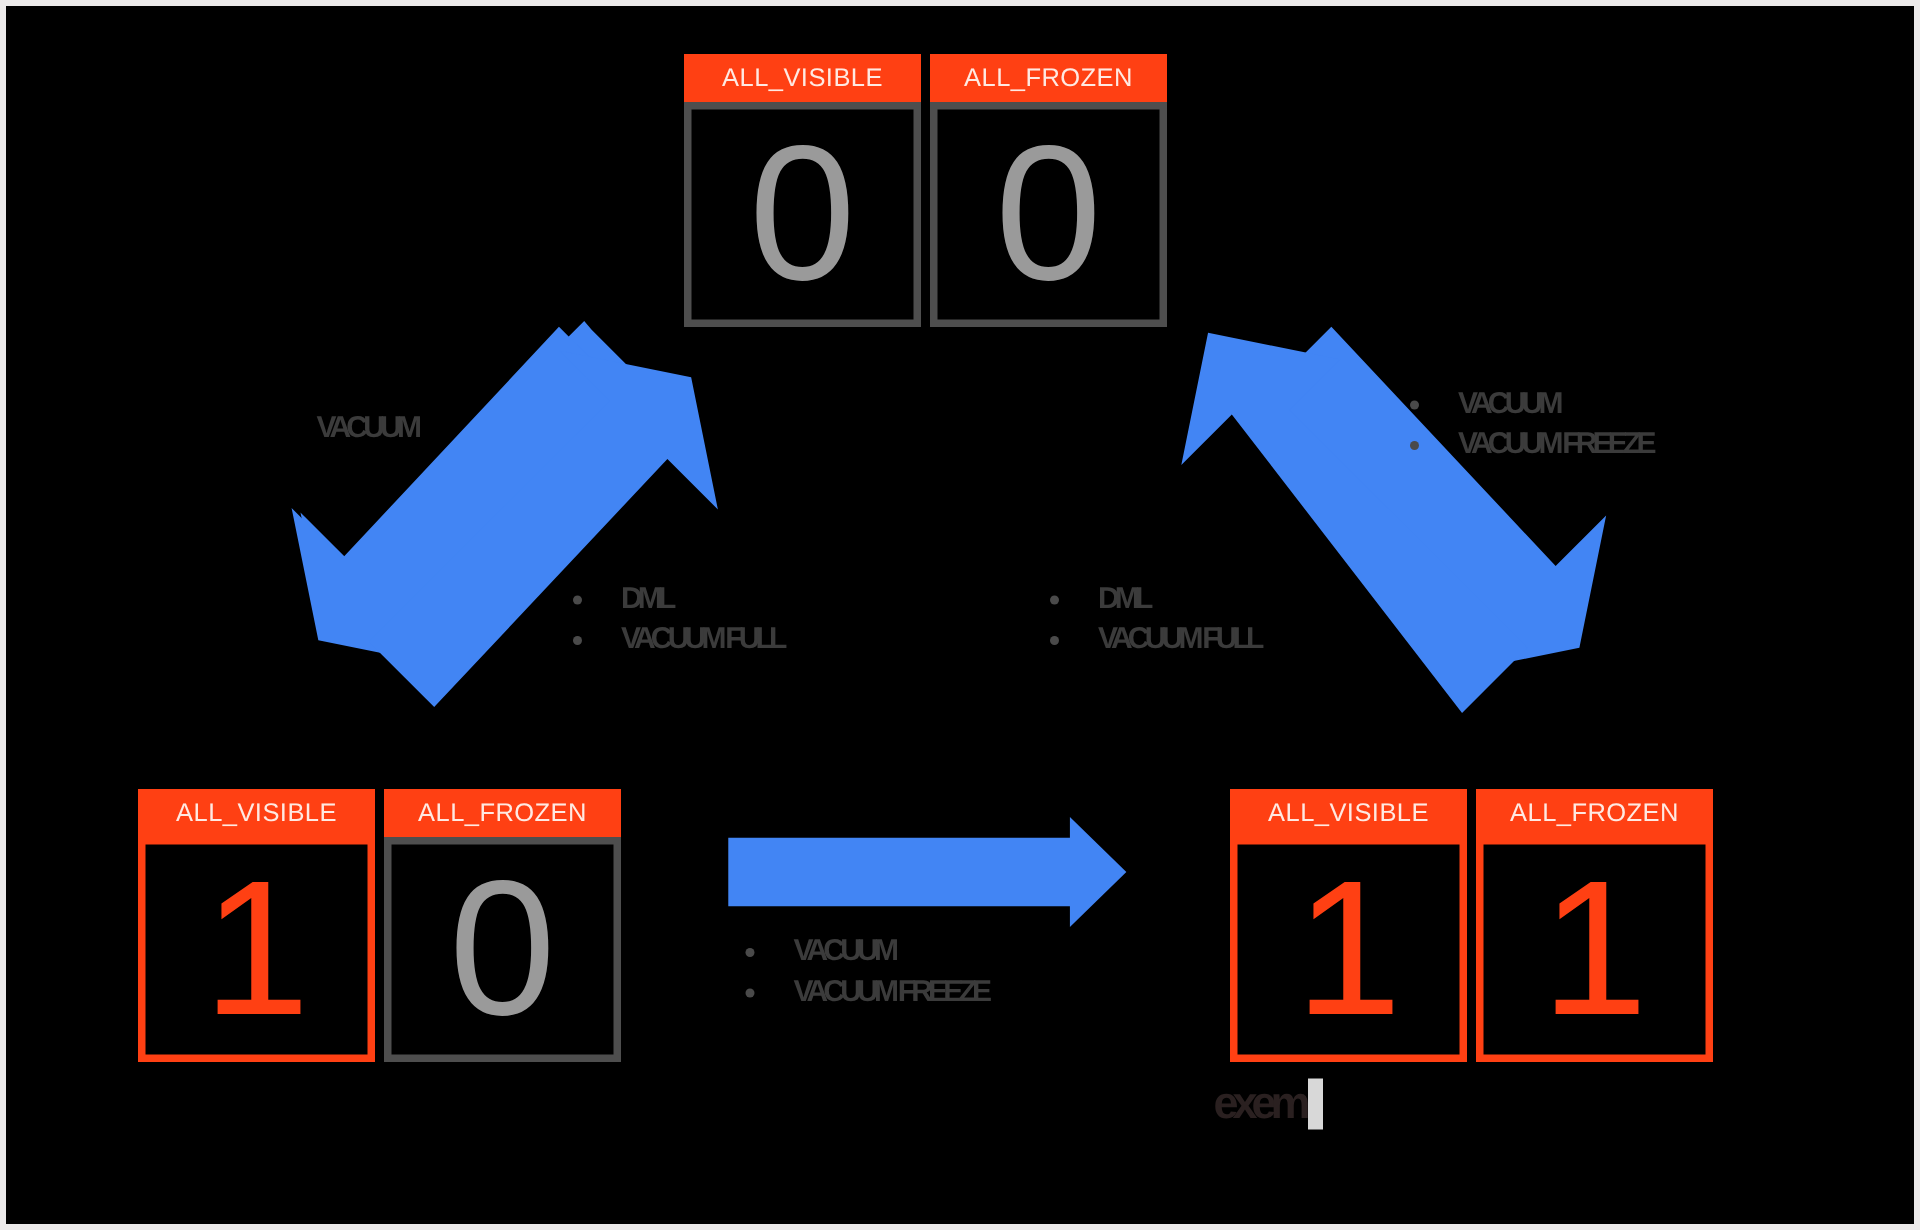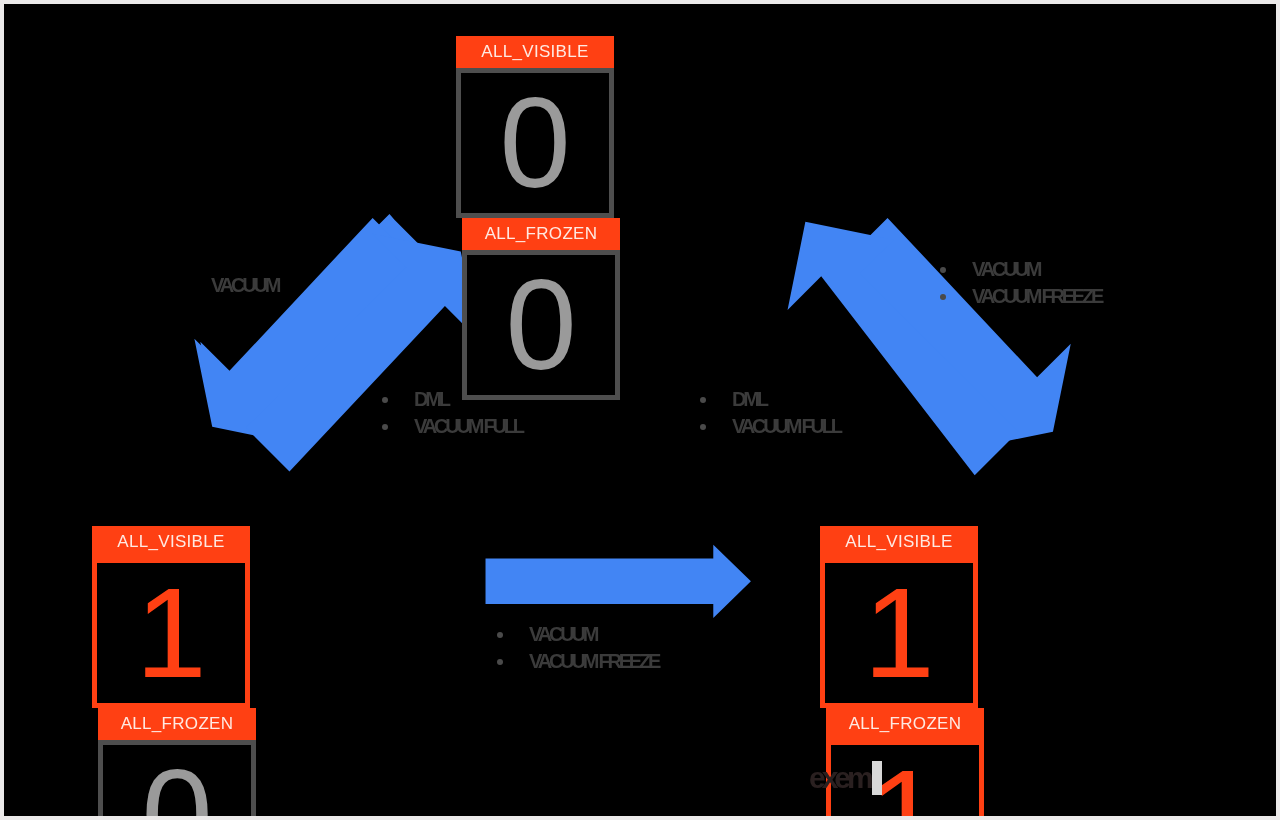--- a/index.html
+++ b/index.html
@@ -19,21 +19,21 @@
     background: #000000;
     border: 4px solid #eceaea;
     box-sizing: border-box;
     overflow: hidden;
   }
 
   
   .state-group {
     position: absolute;
     display: flex;
-    flex-direction: column;
+    flex-direction: row;
   }
   .flag-cell {
     display: flex;
     flex-direction: column;
     width: 158px;
   }
   .flag-header {
     height: 32px;
     line-height: 32px;
     text-align: center;
@@ -96,21 +96,21 @@
     position: absolute;
     left: 0; top: 0;
     width: 100%; height: 100%;
     pointer-events: none;
   }
 
   
   .watermark {
     position: absolute;
     left: 805px;
-    top: 757px;
+    top: 715px;
     display: flex;
     align-items: center;
   }
   .watermark-text {
     font-size: 30px;
     font-weight: bold;
     letter-spacing: -4px;
     color: #2a2020;
     line-height: 1;
   }

